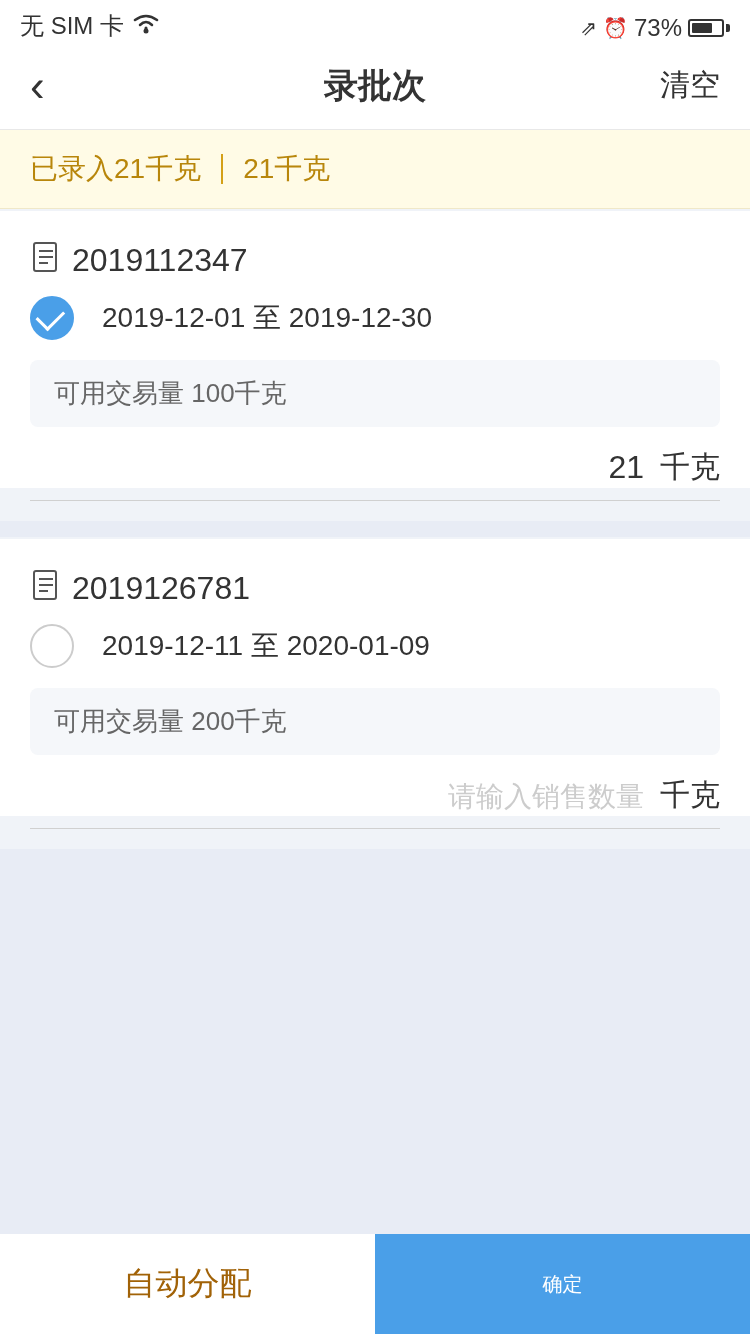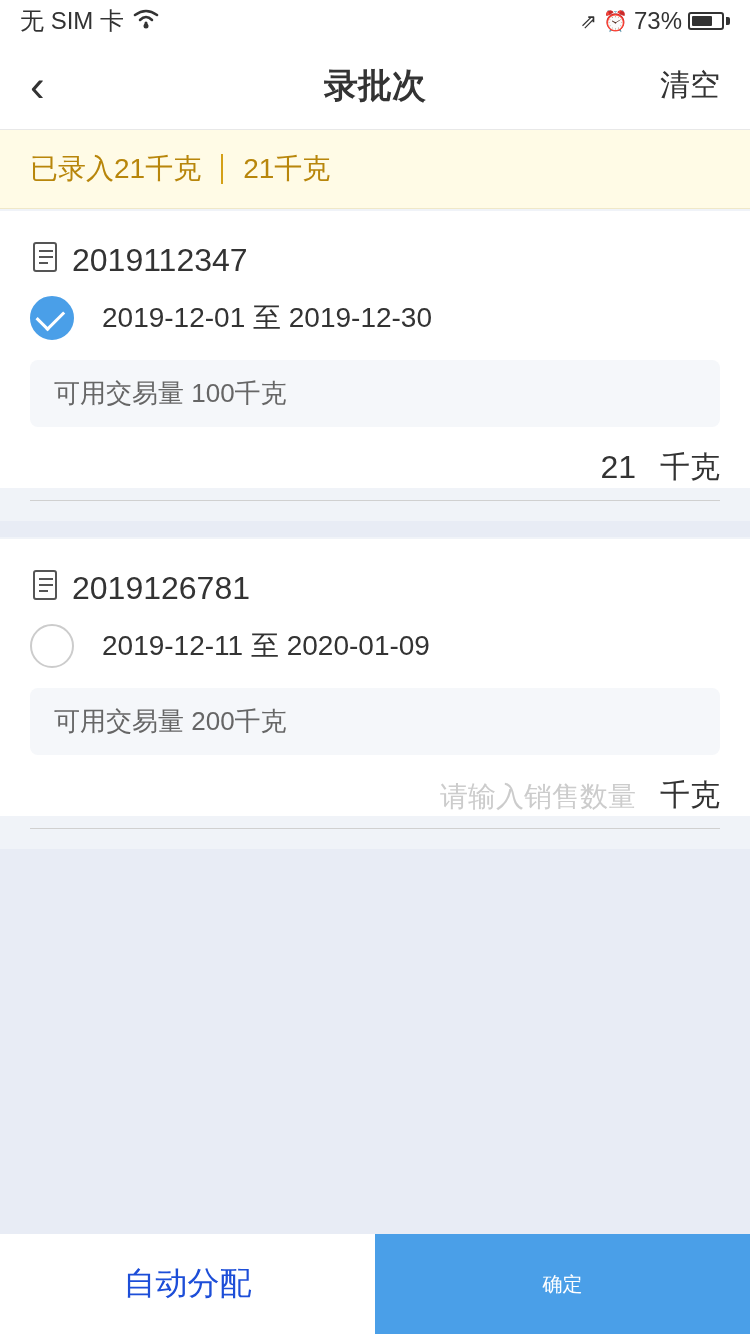--- a/index.html
+++ b/index.html
@@ -12,21 +12,21 @@
       min-height: 1334px;
       font-size: 28px;
       color: #333;
     }
 
     
     .status-bar {
       height: 42px;
       background: #fff;
       display: flex;
-      align-items: center;
+      align-items: flex-end;
       justify-content: space-between;
       padding: 0 20px;
       font-size: 24px;
       color: #333;
     }
     .status-left {
       display: flex;
       align-items: center;
       gap: 8px;
       font-size: 24px;
@@ -191,21 +191,21 @@
       color: #666;
     }
 
     
     .quantity-row {
       display: flex;
       align-items: center;
       justify-content: flex-end;
       padding: 20px 30px 0 30px;
       background: #fff;
-      gap: 24px;
+      gap: 16px;
     }
     .quantity-input {
       text-align: right;
       border: none;
       outline: none;
       font-size: 32px;
       color: #333;
       background: transparent;
       width: 200px;
     }
@@ -243,21 +243,21 @@
       bottom: 0;
       width: 750px;
       height: 100px;
       display: flex;
     }
     .btn-auto {
       flex: 1;
       background: #fff;
       border: none;
       font-size: 32px;
-      color: #1d4ed8;
+      color: #a16207;
       cursor: pointer;
       display: flex;
       align-items: center;
       justify-content: center;
     }
     .btn-confirm {
       flex: 1;
       background: #4a9fe8;
       border: none;
       font-size: 20px;

